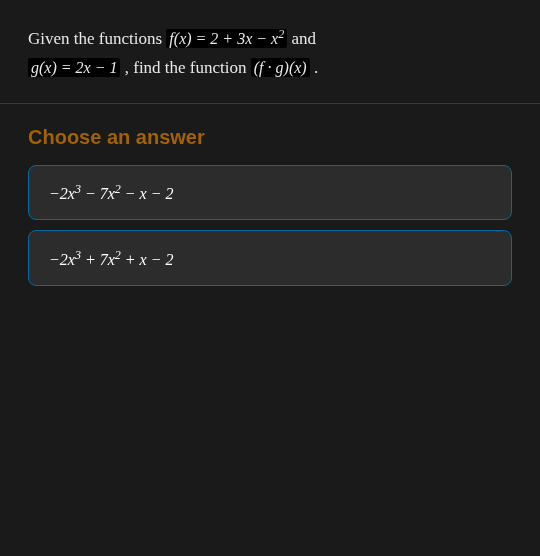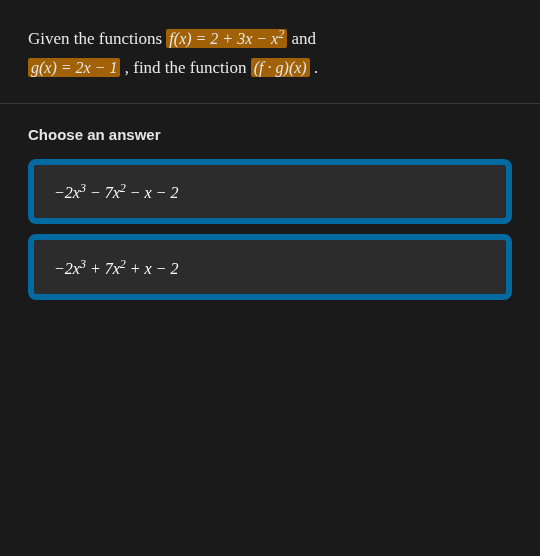--- a/index.html
+++ b/index.html
@@ -35,30 +35,30 @@
       padding: 1px 4px;
       border-radius: 2px;
       font-size: 16px;
     }
 
     .answers-section {
       padding: 22px 28px 20px 28px;
     }
 
     .choose-label {
-      font-size: 15px;
+      font-size: 20px;
       font-weight: bold;
-      color: #e5e5e5;
+      color: #a16207;
       margin-bottom: 16px;
       font-family: Arial, sans-serif;
     }
 
     .answer-option {
       background-color: #2c2c2c;
-      border: 6px solid #0369a1;
+      border: 1px solid #0369a1;
       border-radius: 8px;
       padding: 16px 20px;
       margin-bottom: 10px;
       cursor: pointer;
       transition: background-color 0.15s;
     }
 
     .answer-option:last-child {
       margin-bottom: 0;
     }
@@ -69,21 +69,21 @@
       color: #ffffff;
       font-family: Georgia, serif;
     }
 
     sup {
       font-size: 0.75em;
       vertical-align: super;
     }
 
     .highlighted {
-      background-color: #a16207;
+      background-color: #000000;
       padding: 1px 3px;
       border-radius: 2px;
       text-align: right;
     }
   </style>
 </head>
 <body>
 
 <div class="question-section">
   <p class="question-text">

